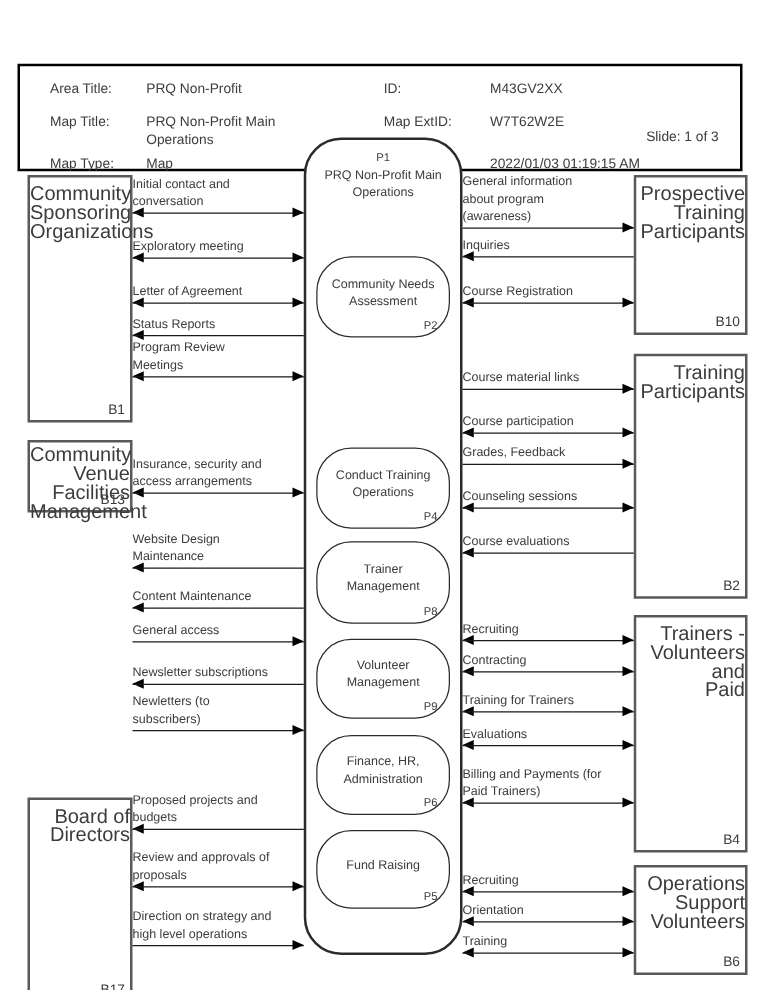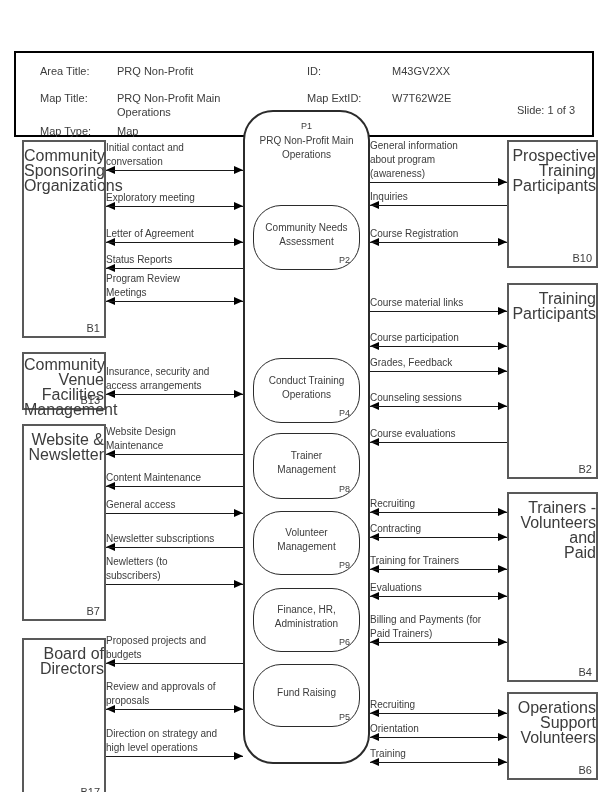--- a/index.html
+++ b/index.html
@@ -79,20 +79,21 @@
 
     <span>Map Title:</span>
     <span class="hval">PRQ Non-Profit Main
 Operations</span>
     <span>Map ExtID:</span>
     <span class="hval">W7T62W2E</span>
 
     <span>Map Type:</span>
     <span class="hval">Map</span>
     <span>Date/Time:</span>
+    <span class="hval">2022/01/03 01:19:15 AM</span>
   </div>
 
   <div class="slide-indicator">Slide: 1 of 3</div>
 
   <div class="main-process">
     <div class="mp-id">P1</div>
     <div class="mp-name">PRQ Non-Profit Main
 Operations</div>
   </div>
 
@@ -131,25 +132,20 @@
 Sponsoring
 Organizations</div>
     <span class="e-id">B1</span>
   </div>
   <div class="entity left" style="top:352px;height:58px">
     <div class="e-name" style="margin-top:3px">Community
 Venue Facilities
 Management</div>
     <span class="e-id">B13</span>
   </div>
-  <div class="entity left" style="top:424px;height:197px">
-    <div class="e-name">Website &amp;
-Newsletter</div>
-    <span class="e-id">B7</span>
-  </div>
   <div class="entity left" style="top:638px;height:164px">
     <div class="e-name">Board of
 Directors</div>
     <span class="e-id">B17</span>
   </div>
 
   <div class="entity right" style="top:140px;height:128px">
     <div class="e-name">Prospective
 Training
 Participants</div>

